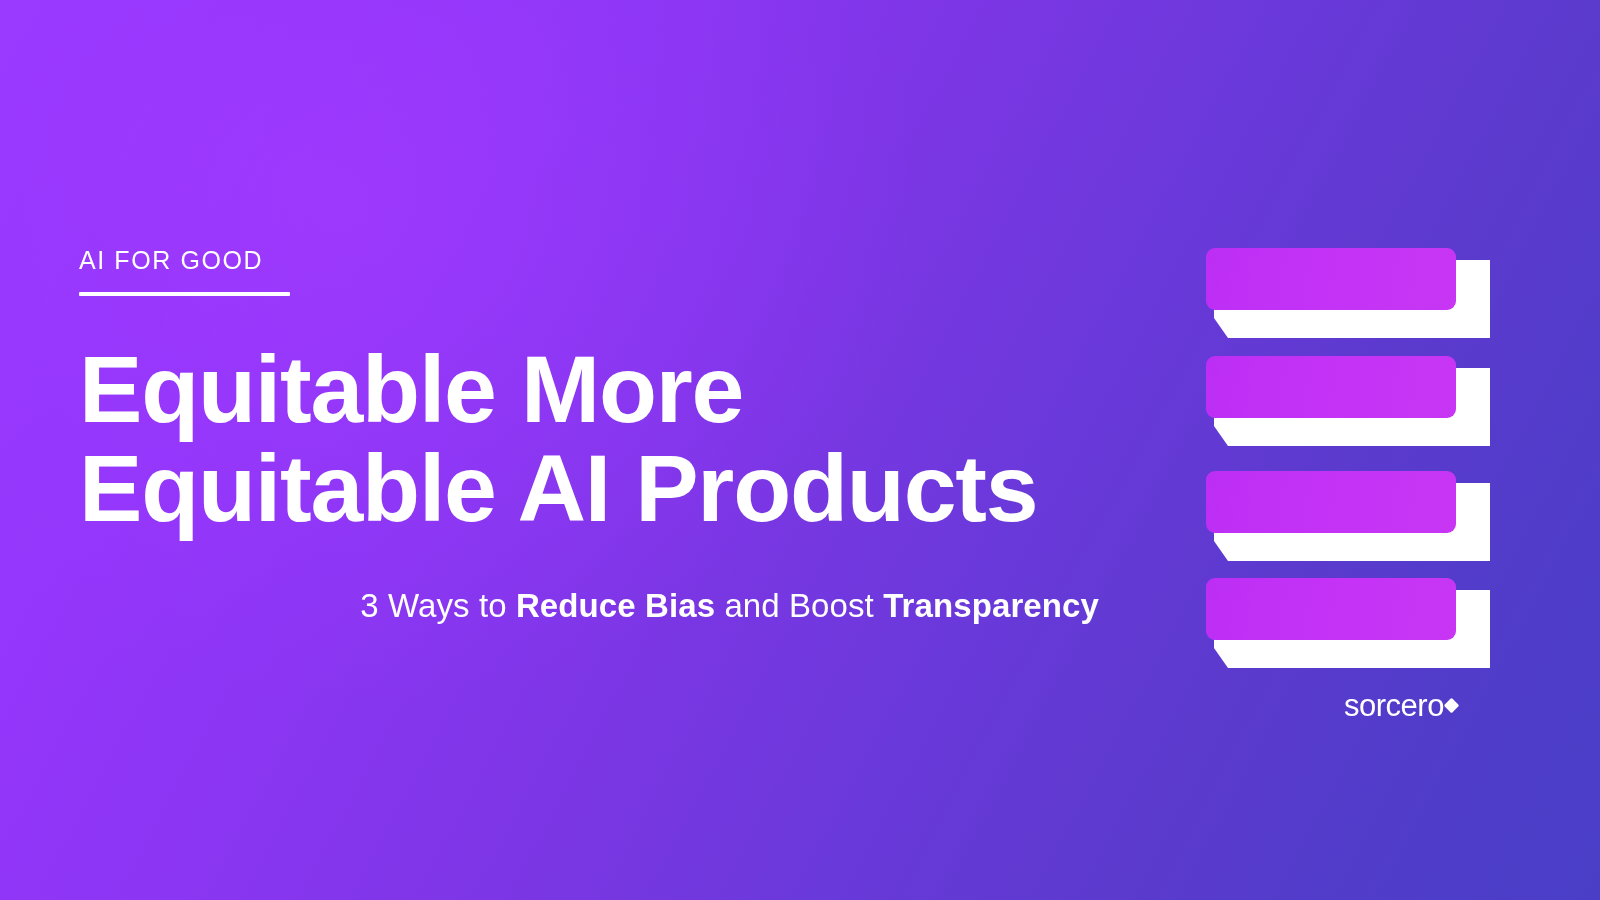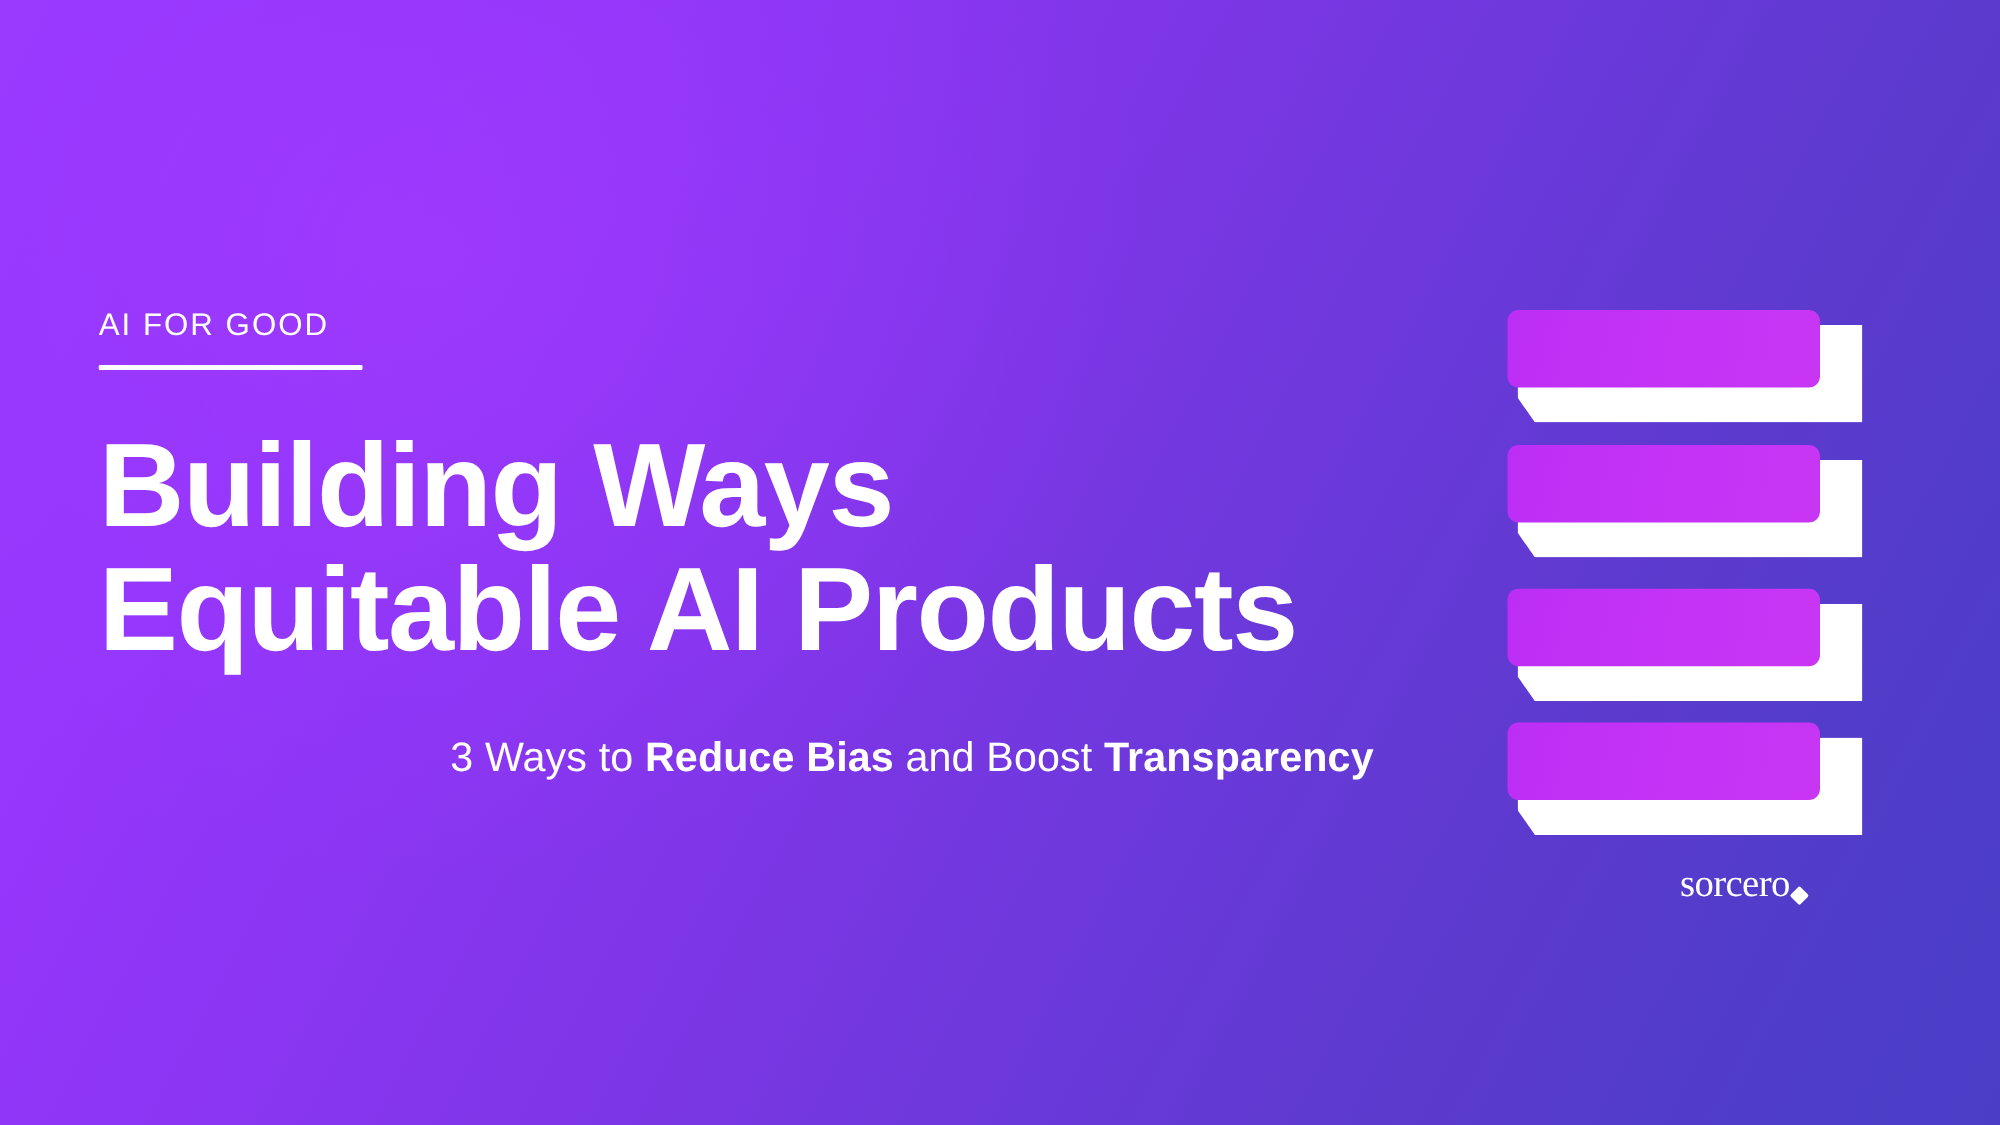--- a/index.html
+++ b/index.html
@@ -136,22 +136,21 @@
     border-radius: 9px;
   }
 
   
   #wordmark {
     position: absolute;
     left: 1344px;
     top: 688px;
     height: 34px;
     display: flex;
-    align-items: flex-end;
-    font-family: Liberation Serif, serif;
+    align-items: center;
   }
 
   #wordmark-text {
     font-size: 31px;
     line-height: 31px;
     font-weight: 400;
     color: #ffffff;
     letter-spacing: -0.5px;
   }
 
@@ -173,21 +172,21 @@
 
   <div id="bg-glow"></div>
 
   <div id="text-block">
 
     <div id="eyebrow">AI FOR GOOD</div>
 
     <div id="eyebrow-rule"></div>
 
     <h1 id="headline">
-      <span class="hl-line">Building Ways</span>
+      <span class="hl-line">Equitable More</span>
       <span class="hl-line">Equitable AI Products</span>
     </h1>
 
     <div id="subhead">
       <span>3 Ways to </span><span class="strong">Reduce Bias</span><span> and Boost </span><span class="strong">Transparency</span>
     </div>
 
   </div>
 
   <div id="logo-mark">

